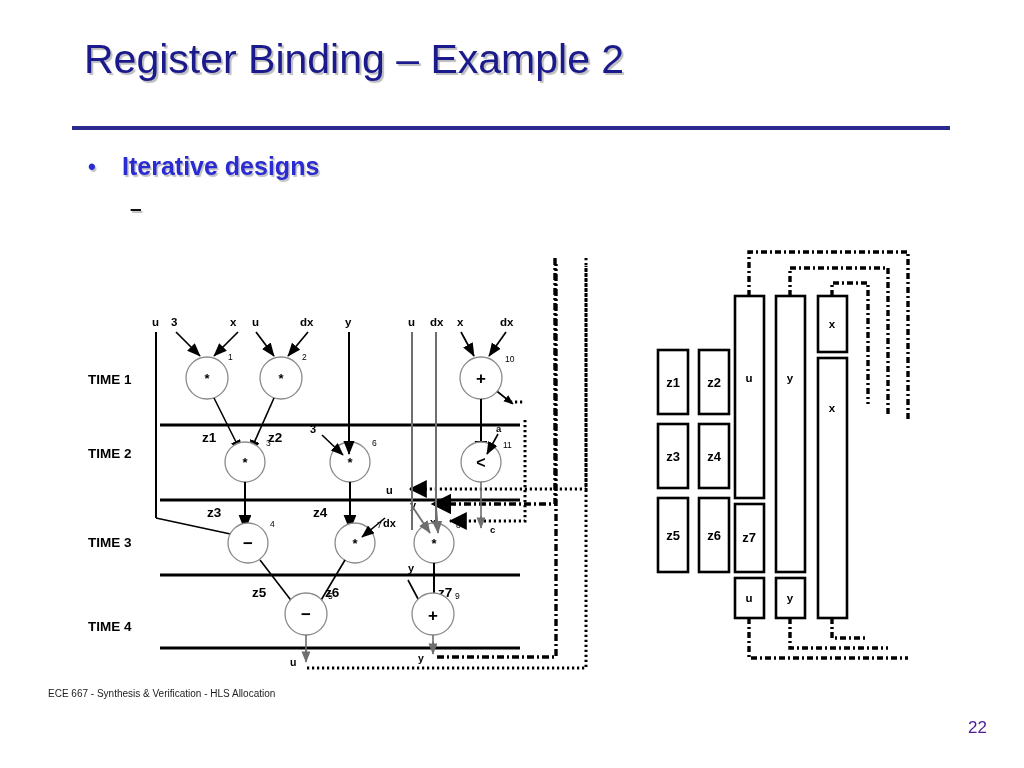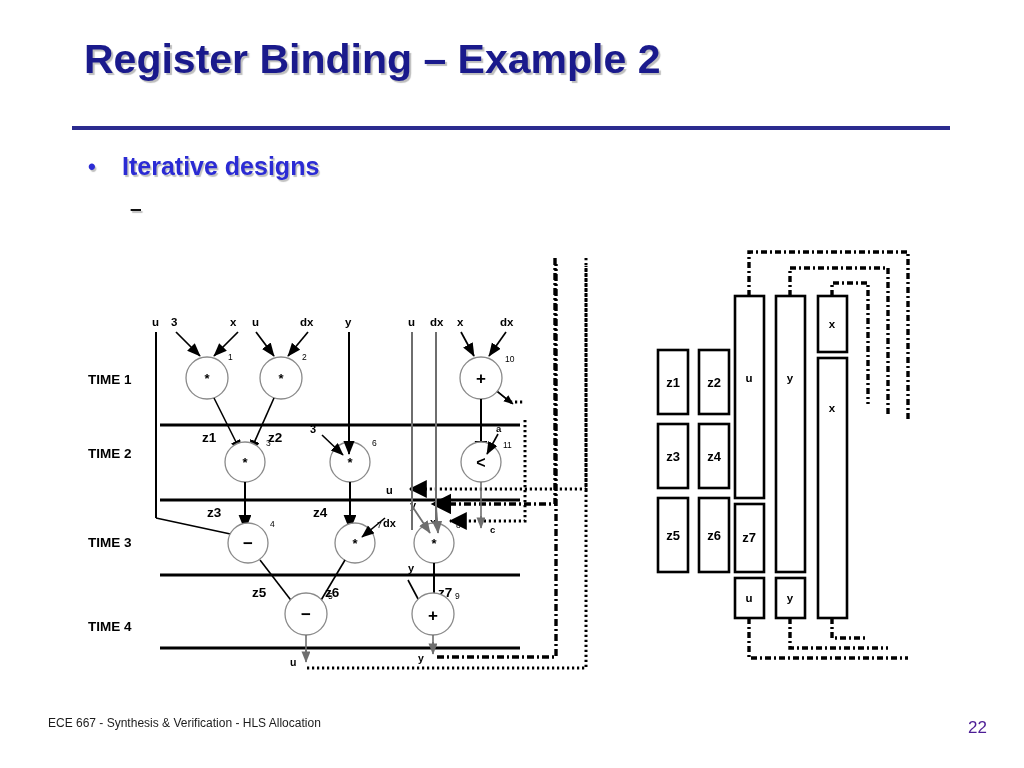--- a/index.html
+++ b/index.html
@@ -6,21 +6,21 @@
   body{
     width:1024px;height:768px;background:#ffffff;
     font-family:"Liberation Sans", sans-serif;
     overflow:hidden;position:relative;
   }
   #slide{position:absolute;left:0;top:0;width:1024px;height:768px;}
 
   
   .title{
     position:absolute;left:84px;top:36px;width:860px;
-    font-size:41px;font-weight:bold;color:#1a1a8c;
+    font-size:41px;font-weight:normal;color:#1a1a8c;
     letter-spacing:0px;white-space:nowrap;
     text-shadow:2px 2px 1px #bdbdbd;
   }
   .title-rule{
     position:absolute;left:72px;top:126px;width:878px;height:4px;
     background:#2b2b8f;
   }
 
   
   .bullet1{
@@ -37,22 +37,22 @@
     display:flex;align-items:flex-start;
   }
   .bullet2 .dash{width:32px;display:inline-block;}
 
   
   #figure{position:absolute;left:0;top:230px;width:1024px;height:460px;}
   svg{display:block;}
 
   
   .footer-left{
-    position:absolute;left:48px;top:716px;
-    font-size:12px;color:#1c1c1c;white-space:nowrap;
+    position:absolute;left:48px;top:688px;
+    font-size:10px;color:#1c1c1c;white-space:nowrap;
   }
   .footer-page{
     position:absolute;left:968px;top:718px;
     font-size:17px;color:#4c1d95;
   }
 </style>
 </head>
 <body>
 
 <div id="slide">

